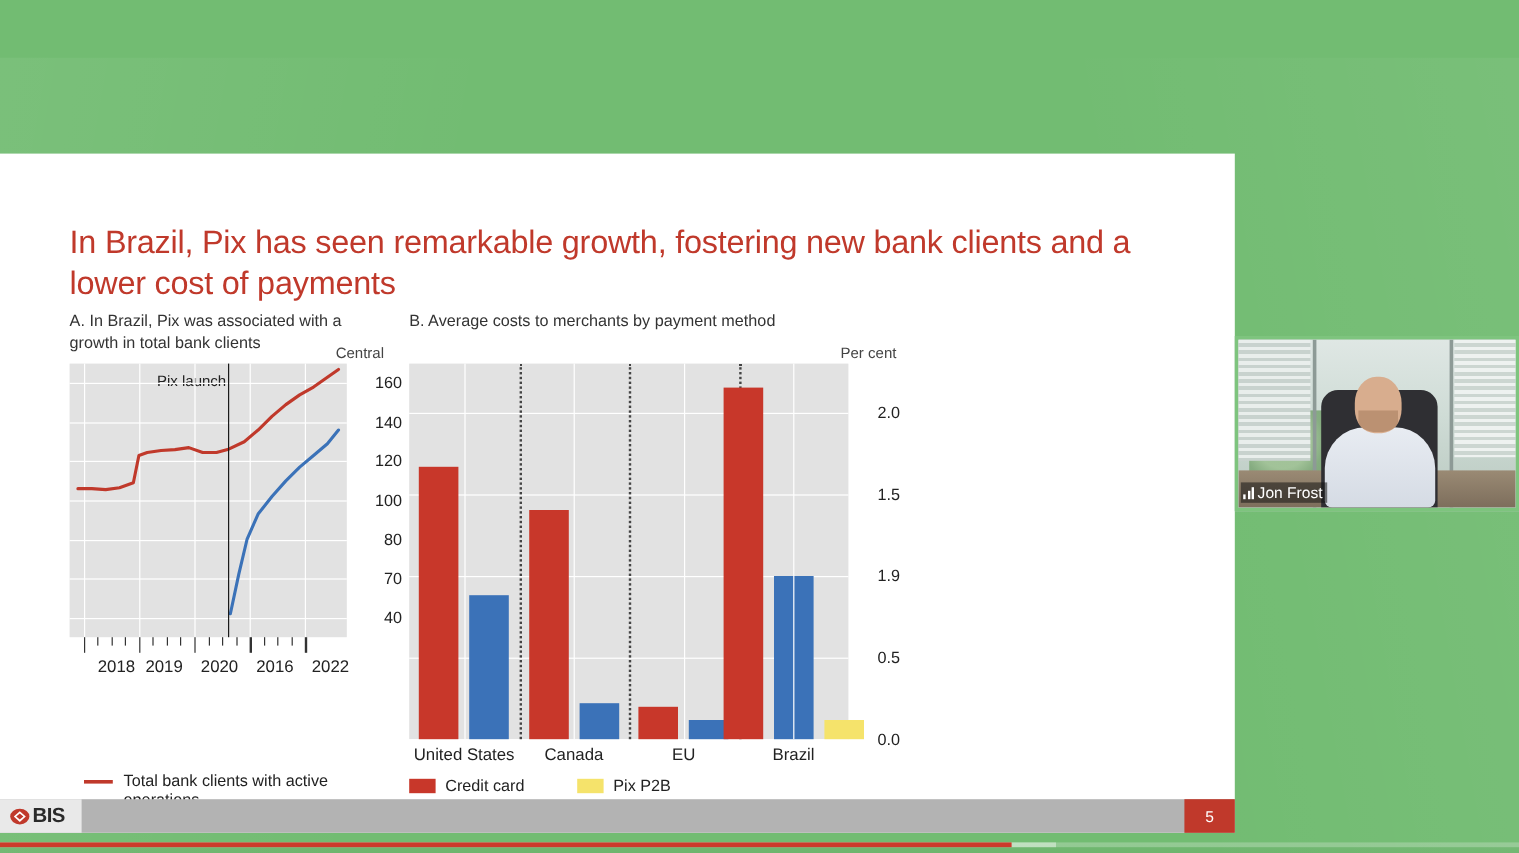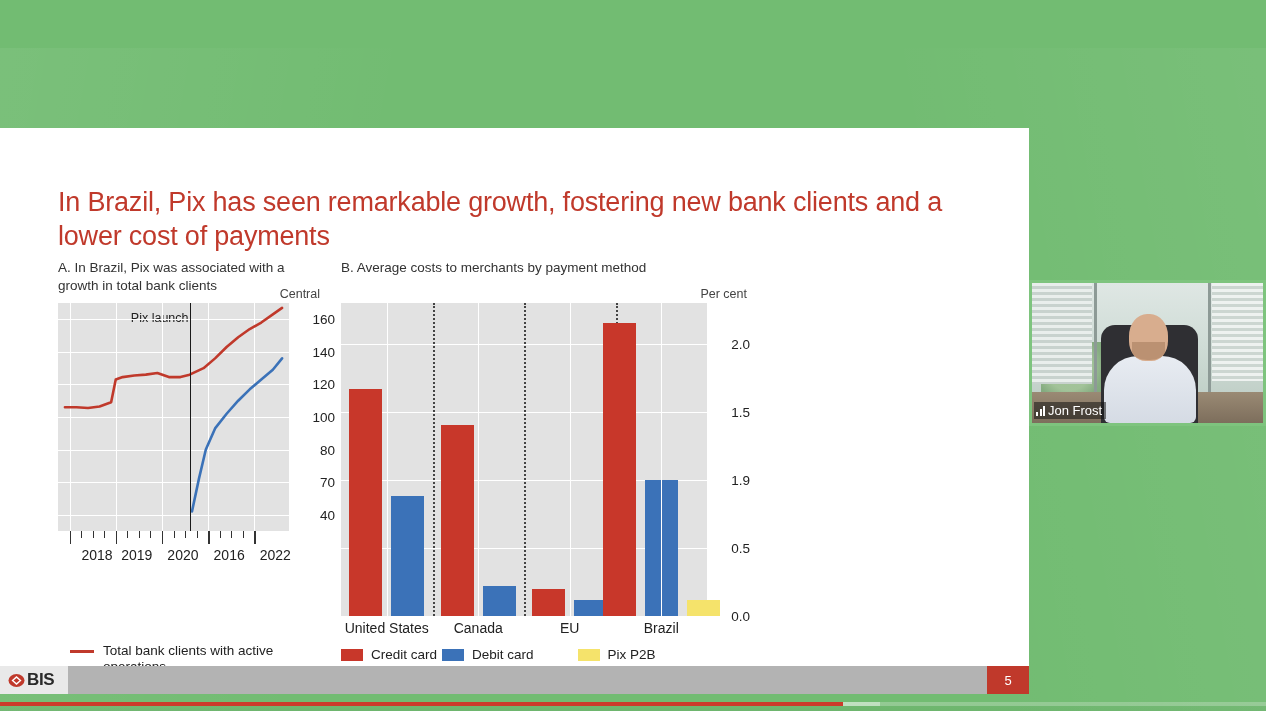--- a/index.html
+++ b/index.html
@@ -119,21 +119,21 @@
   .legendA { position: absolute; left: 70px; top: 515px; }
   .legendA .row { display: flex; align-items: flex-start; margin-bottom: 4px; }
   .legendA .swatch-line {
     width: 24px; height: 3px; margin-top: 7px; margin-right: 9px; flex: none;
   }
   .legendA .txt { font-size: 13.5px; line-height: 16px; color: #222; max-width: 180px; }
 
   .legendB { position: absolute; left: 341px; top: 519px; display: flex; }
   .legendB .caption { font-size: 13.5px; color: #222; margin-right: 8px; white-space: nowrap; }
   .legendB .caption sup { font-size: 9px; }
-  .legendB .col { display: flex; gap: 5px; }
+  .legendB .col { display: flex; flex-direction: column; gap: 5px; }
   .legendB .item { display: flex; align-items: center; }
   .legendB .sq { width: 22px; height: 12px; margin-right: 8px; flex: none; }
   .legendB .lbl { font-size: 13.5px; color: #222; white-space: nowrap; }
   .legendB .col2 { margin-left: 44px; }
 
   
   .footnotes { position: absolute; left: 68px; top: 578px; width: 900px; }
   .footnotes .fn {
     font-size: 12px; color: #333; line-height: 17px; margin-bottom: 4px;
   }

